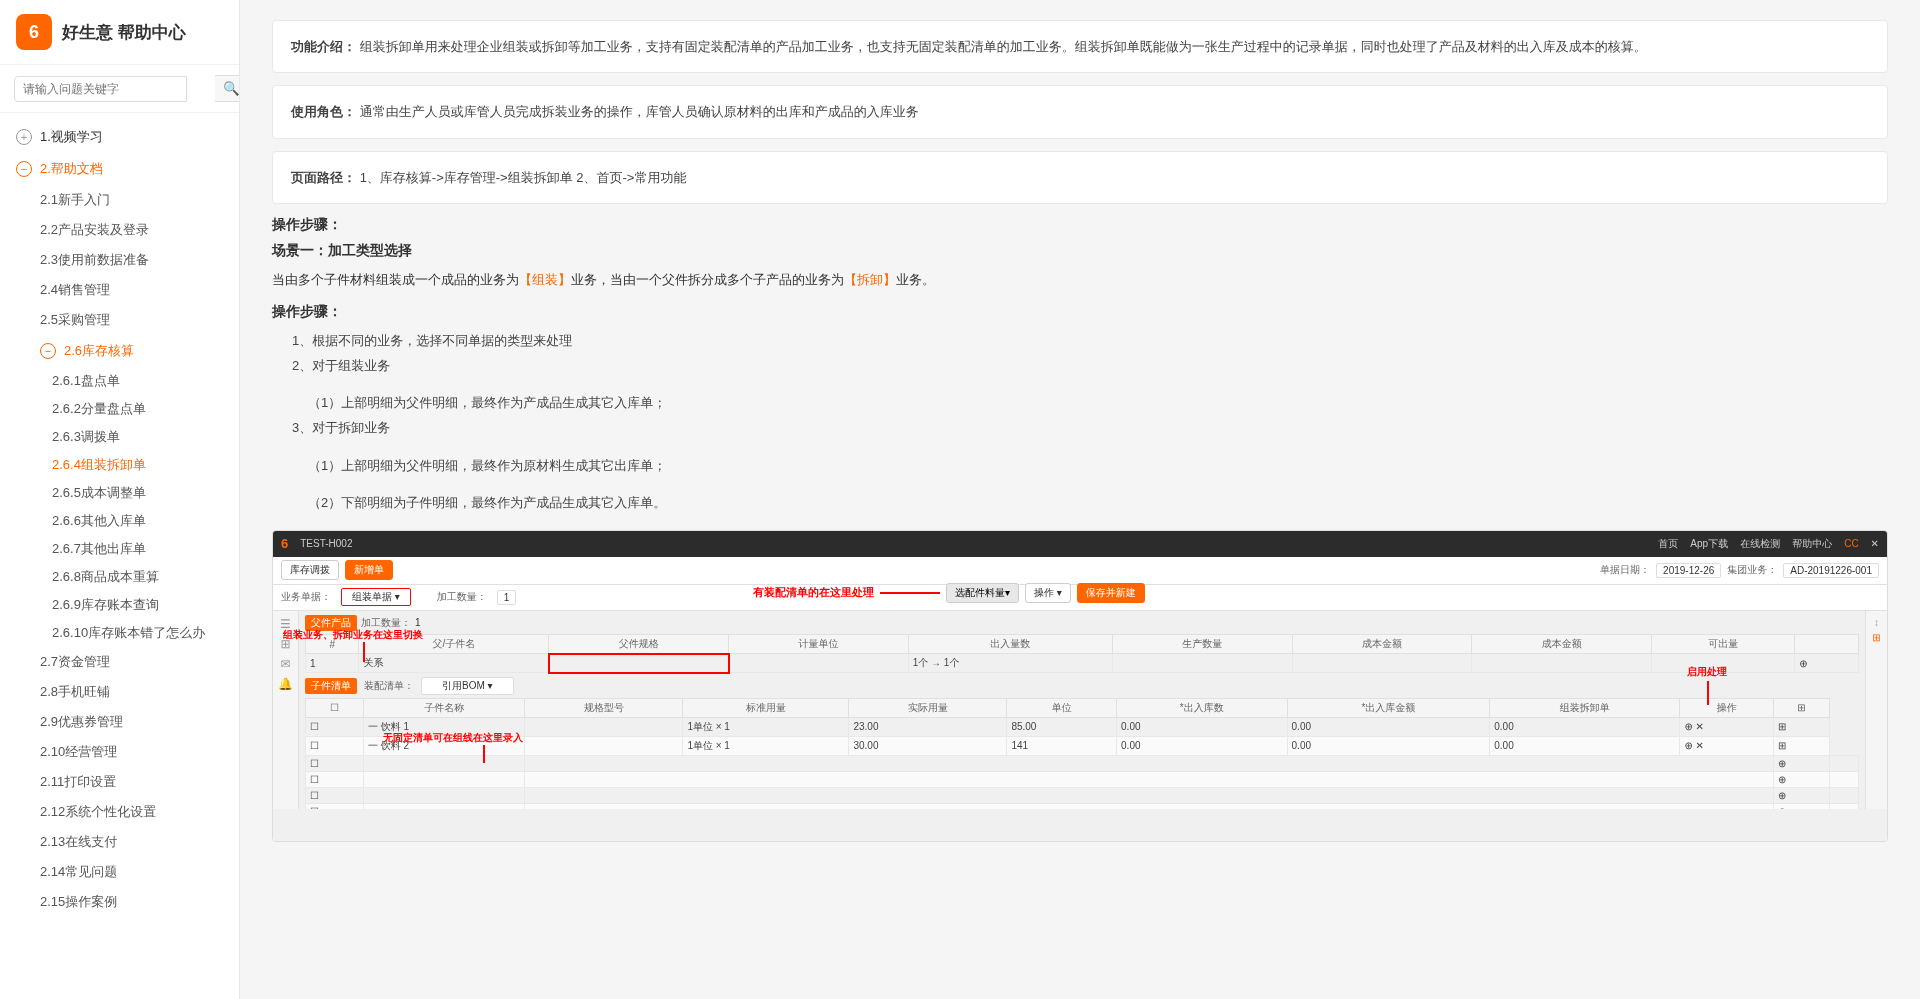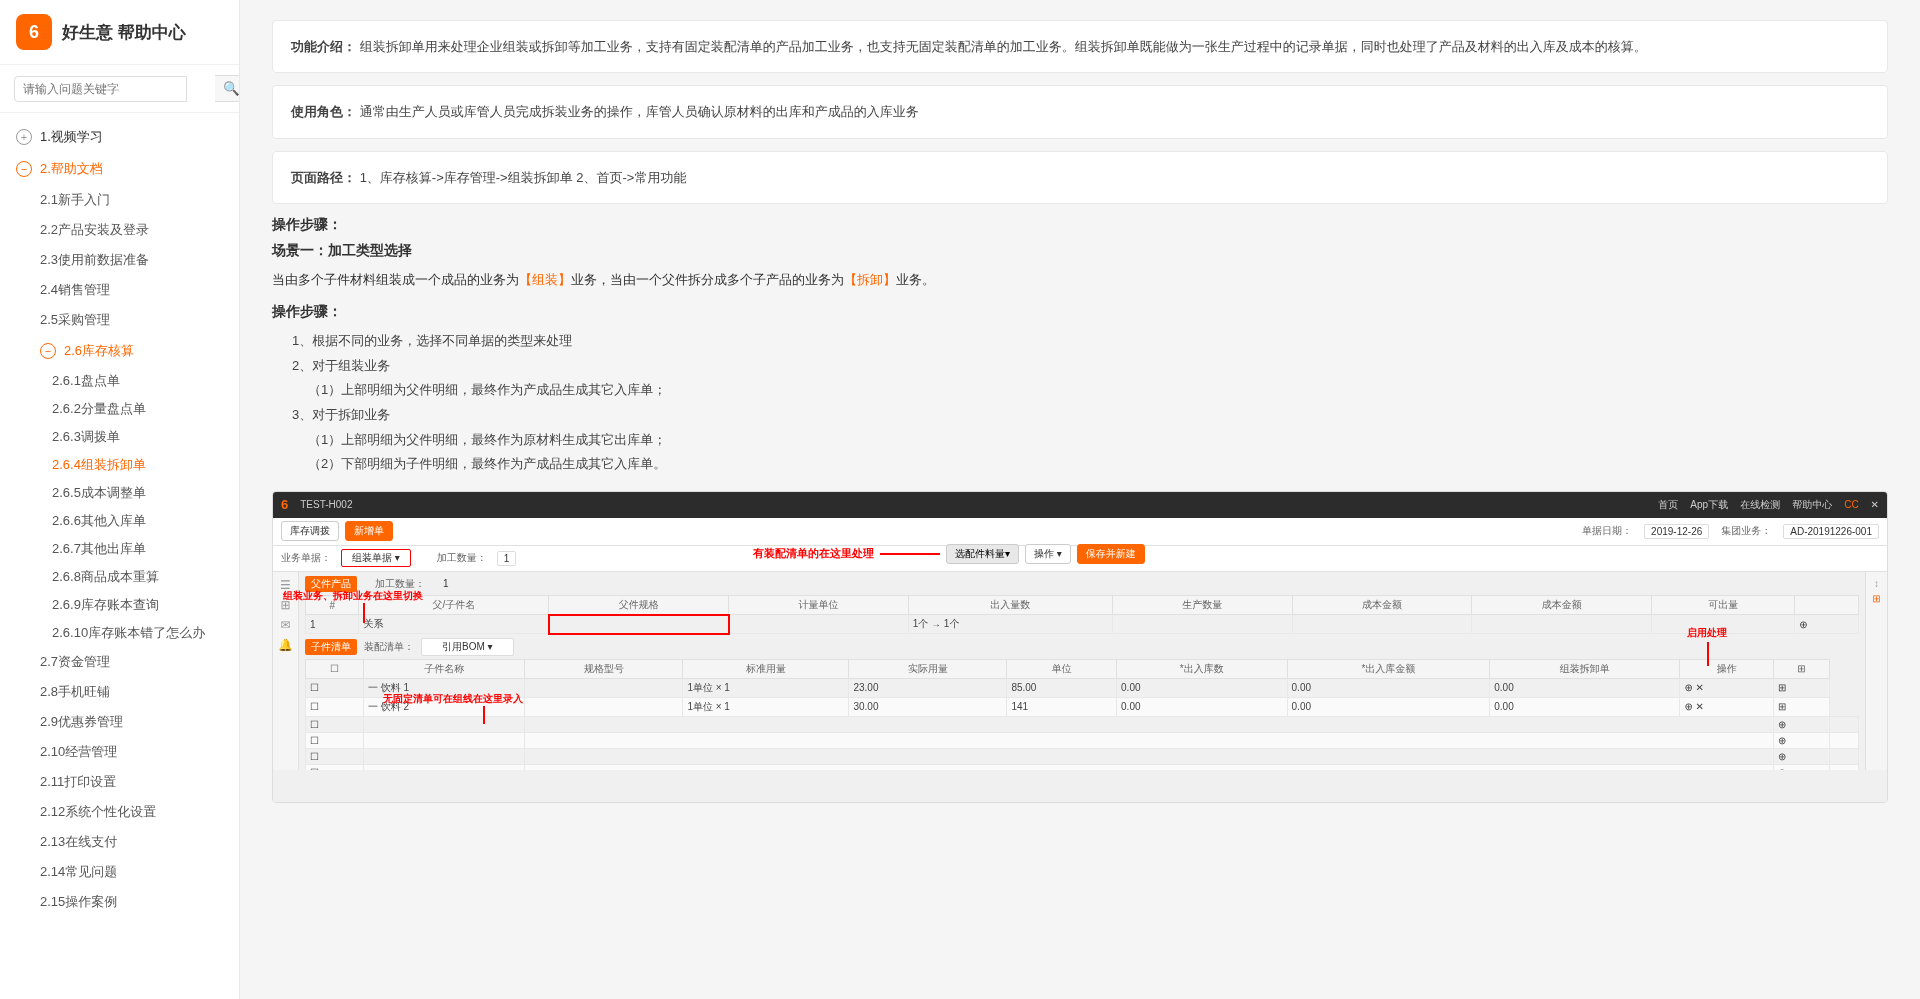--- a/index.html
+++ b/index.html
@@ -183,20 +183,21 @@
       margin-left: 20px;
       color: #444;
       font-size: 13px;
       line-height: 1.9;
     }
     .sub-step-inner {
       margin-left: 36px;
       color: #444;
       font-size: 13px;
       line-height: 1.9;
+      margin-top: 13px;
     }
     .highlight-orange { color: #f60; font-weight: 500; }
 
     
     .screenshot-container {
       border: 1px solid #ddd;
       border-radius: 4px;
       overflow: hidden;
       background: #fff;
       margin-top: 10px;
@@ -359,21 +360,21 @@
             <span style="font-size:10px;">在线检测</span>
             <span style="font-size:10px;">帮助中心</span>
             <span style="font-size:10px;color:#f60;">CC</span>
             <span style="color:#ccc;">✕</span>
           </div>
 
           <div style="background:#fff; height:28px; border-bottom:1px solid #e0e0e0; display:flex; align-items:center; padding:0 8px; gap:6px;">
             <button class="mock-btn mock-btn-default" style="font-size:10px;">库存调拨</button>
             <button class="mock-btn mock-btn-orange" style="font-size:10px;">新增单</button>
             <span style="flex:1;"></span>
-            <div style="display:flex;align-items:center;gap:12px;">
+            <div style="display:flex;align-items:center;gap:6px;">
               <span style="font-size:10px;color:#666;">单据日期：</span>
               <span style="font-size:10px;color:#333;background:#fff;border:1px solid #ddd;padding:1px 6px;border-radius:2px;">2019-12-26</span>
               <span style="font-size:10px;color:#666;">集团业务：</span>
               <span style="font-size:10px;color:#333;background:#fff;border:1px solid #ddd;padding:1px 6px;border-radius:2px;">AD-20191226-001</span>
             </div>
 
             <div style="position:absolute;top:52px;left:480px;display:flex;align-items:center;gap:6px;">
               <span style="color:#f00;font-size:11px;font-weight:bold;">有装配清单的在这里处理</span>
               <div style="width:60px;height:2px;background:#f00;display:inline-block;vertical-align:middle;"></div>
               <button class="mock-btn" style="background:#e8e8e8;border-color:#ccc;font-size:10px;">选配件料量▾</button>
@@ -398,21 +399,21 @@
 
             <div style="width:26px;background:#f5f5f5;border-right:1px solid #e0e0e0;display:flex;flex-direction:column;align-items:center;padding-top:6px;gap:6px;">
               <span style="font-size:12px;color:#999;">☰</span>
               <span style="font-size:12px;color:#999;">⊞</span>
               <span style="font-size:12px;color:#999;">✉</span>
               <span style="font-size:12px;color:#999;">🔔</span>
             </div>
 
             <div style="flex:1;overflow:hidden;padding:4px 6px;">
 
-              <div style="font-size:10px;margin-bottom:3px;display:flex;align-items:center;gap:18px;">
+              <div style="font-size:10px;margin-bottom:3px;display:flex;align-items:center;gap:4px;">
                 <span style="background:#f60;color:#fff;padding:1px 6px;border-radius:2px;font-size:10px;">父件产品</span>
                 <span style="font-size:10px;color:#666;">加工数量：</span>
                 <span style="font-size:10px;">1</span>
               </div>
 
               <table class="mock-table" style="margin-bottom:3px;">
                 <thead>
                   <tr>
                     <th>#</th>
                     <th>父/子件名</th>

